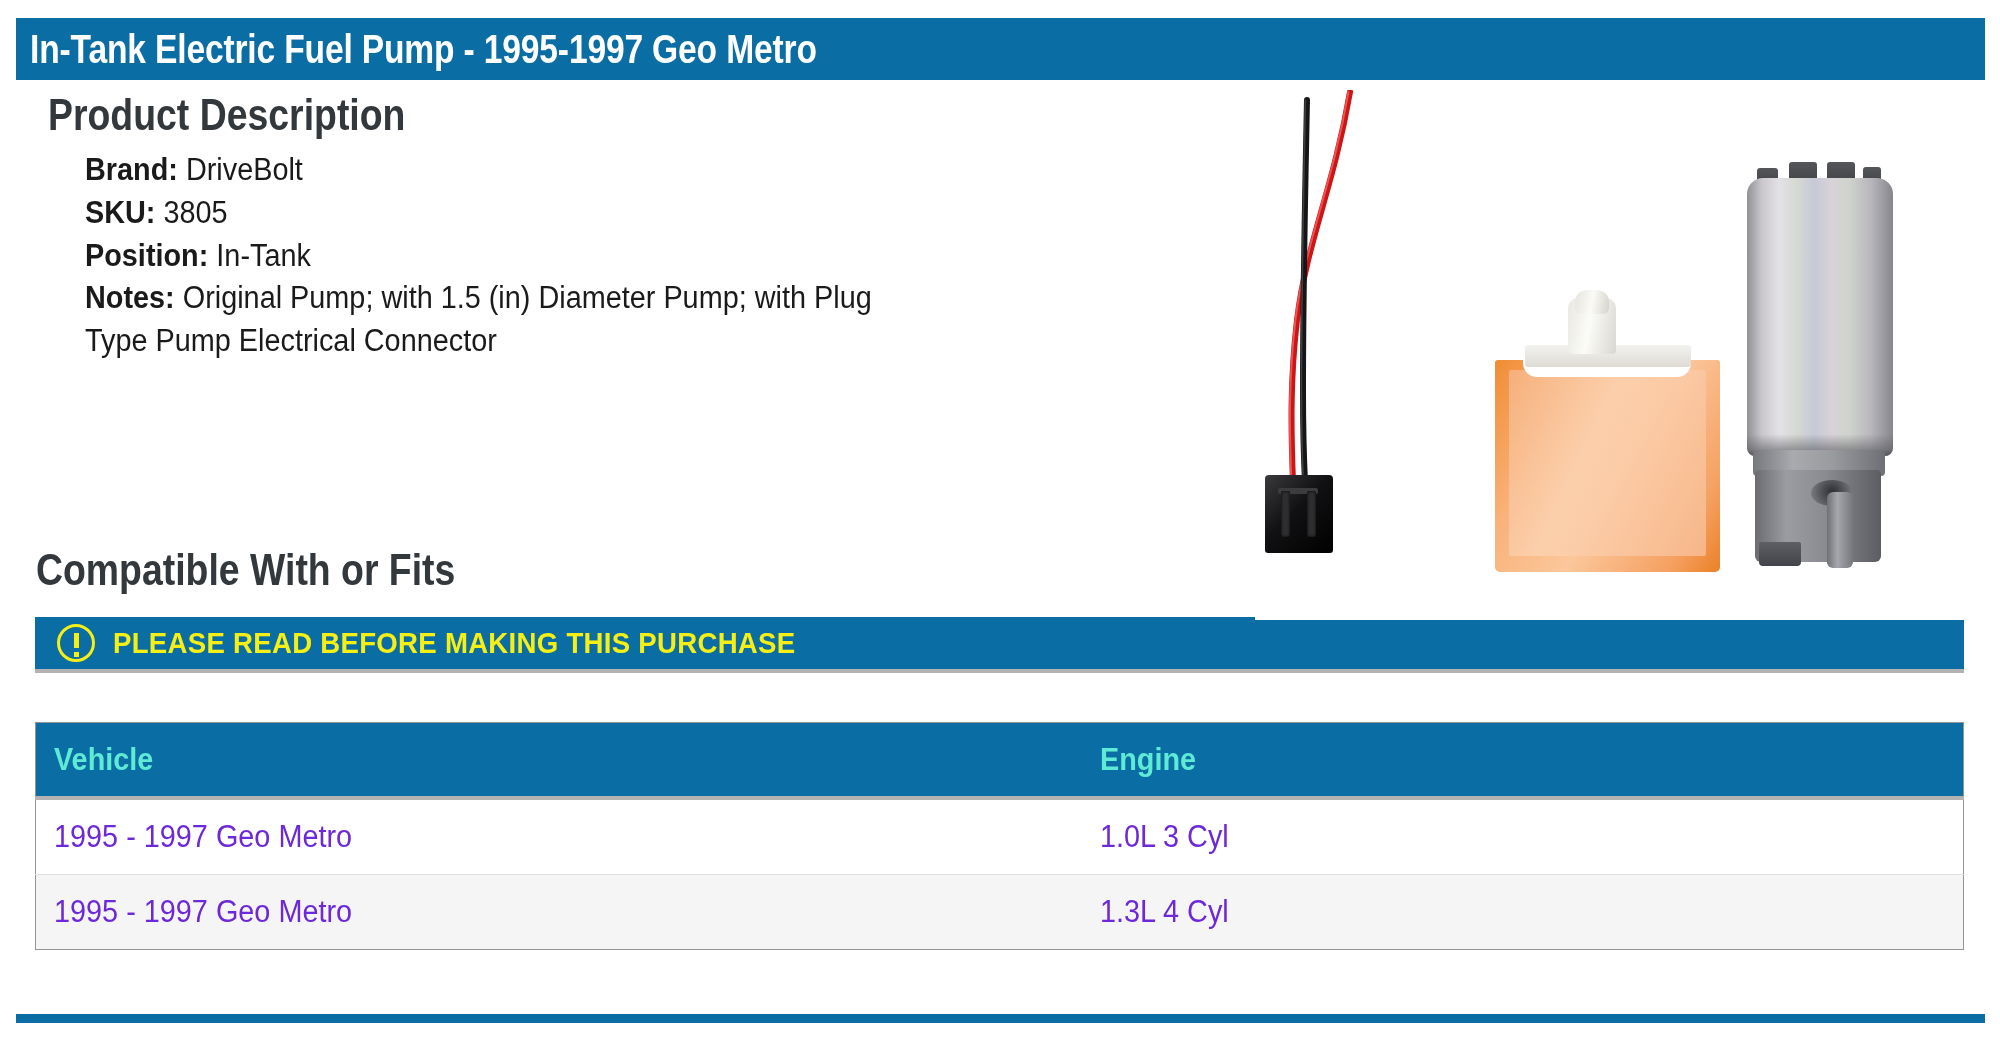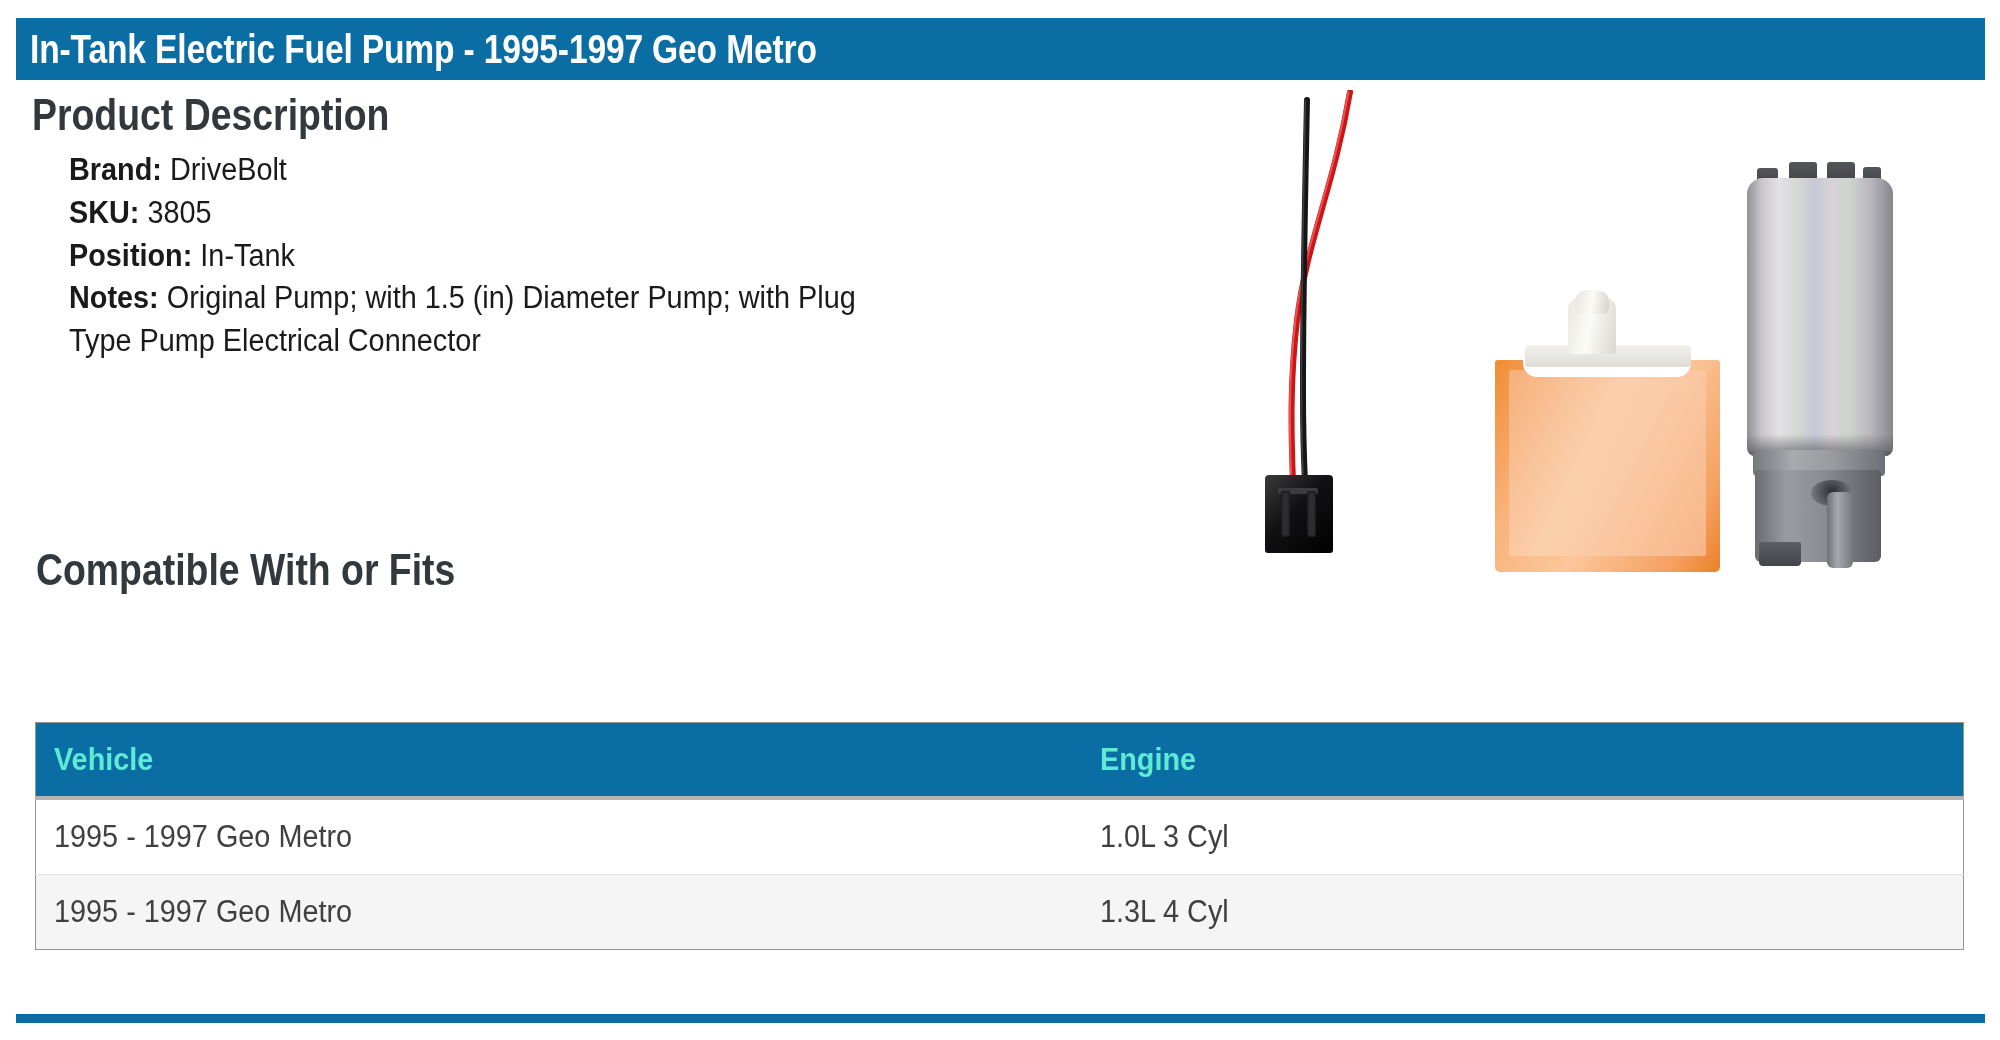--- a/index.html
+++ b/index.html
@@ -39,21 +39,21 @@
     letter-spacing: -0.2px;
     transform: scaleX(0.84);
     transform-origin: left center;
     margin-left: 14px;
     white-space: nowrap;
   }
 
   
   .left-col {
     position: absolute;
-    left: 32px;
+    left: 48px;
     top: 92px;
     width: 1180px;
   }
 
   .section-heading {
     color: #33383d;
     font-family: "Liberation Sans Narrow", "Liberation Sans", sans-serif;
     font-weight: bold;
     font-size: 44px;
     transform: scaleX(0.85);
@@ -166,21 +166,21 @@
     font-weight: bold;
     font-size: 32px;
     padding: 18px 0 18px 18px;
     border-bottom: 4px solid #b3b3b3;
     transform-origin: left center;
   }
   .fit-table th span { display: inline-block; transform: scaleX(0.9); transform-origin: left center; }
   .fit-table td {
     font-family: "Liberation Sans Narrow", "Liberation Sans", sans-serif;
     font-size: 31px;
-    color: #404040;
+    color: #6d28d9;
     padding: 19px 0 19px 18px;
     border-top: 1px solid #dfdfdf;
   }
   .fit-table td span { display: inline-block; transform: scaleX(0.93); transform-origin: left center; }
   .fit-table tbody tr:nth-child(odd) { background: #ffffff; }
   .fit-table tbody tr:nth-child(even) { background: #f5f5f5; }
   .col-vehicle { width: 1046px; }
   .col-engine  { width: auto; }
 
   
@@ -388,20 +388,24 @@
       </li>
       <li class="spec-line">
         <span class="lbl">Notes:</span>
         <span class="val">Original Pump; with 1.5 (in) Diameter Pump; with Plug Type Pump Electrical Connector</span>
       </li>
     </ul>
   </div>
 
   <div class="compat-heading">Compatible With or Fits</div>
 
+  <div class="warning-band">
+    <div class="warn-icon"></div>
+    <div class="warn-text">PLEASE READ BEFORE MAKING THIS PURCHASE</div>
+  </div>
 
   <table class="fit-table">
     <thead>
       <tr>
         <th class="col-vehicle"><span>Vehicle</span></th>
         <th class="col-engine"><span>Engine</span></th>
       </tr>
     </thead>
     <tbody>
       <tr>

